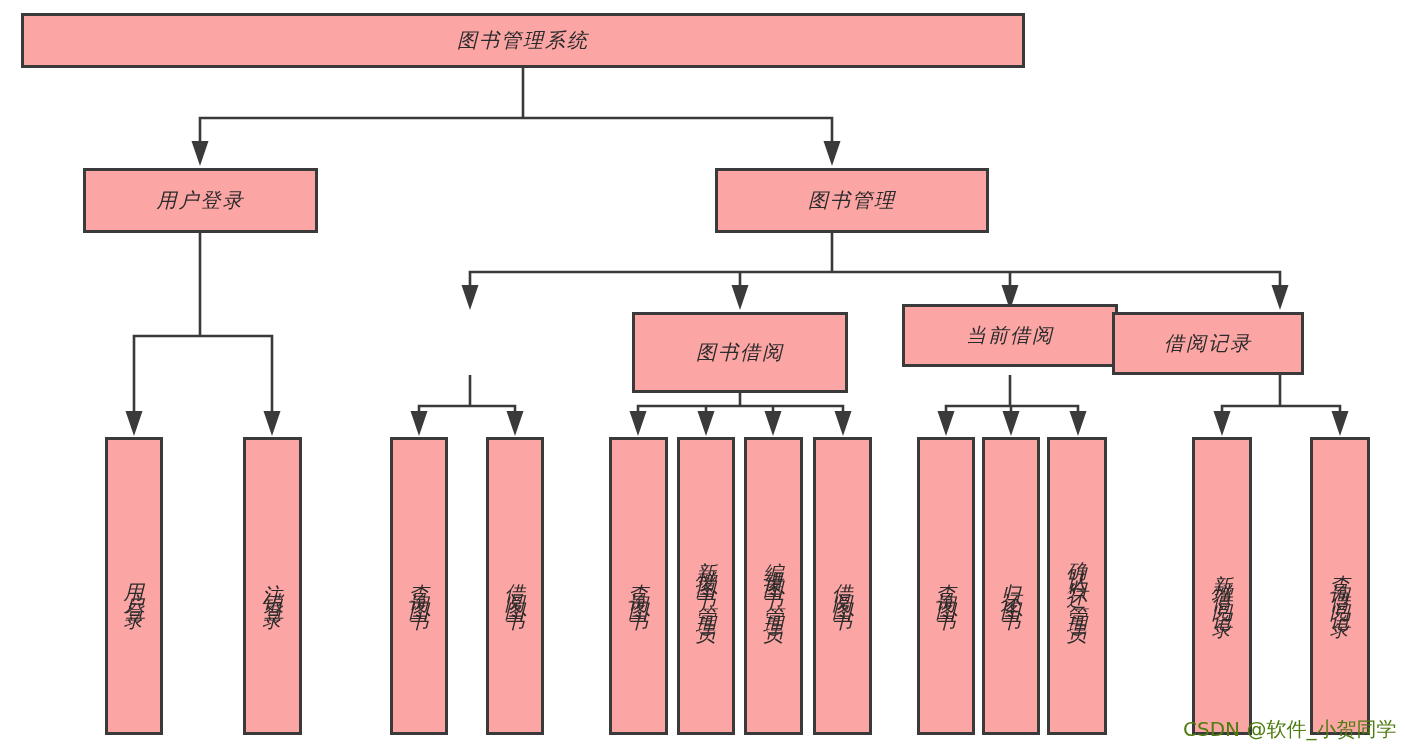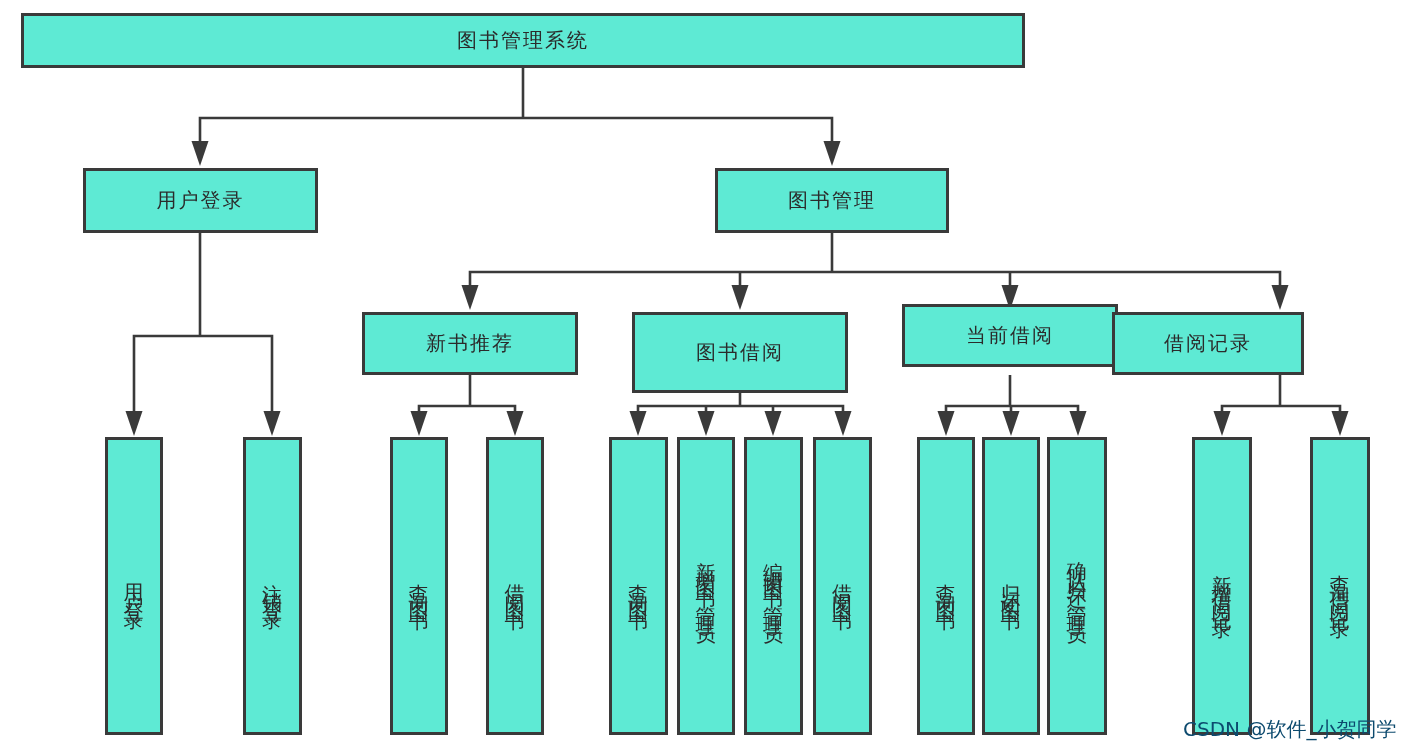--- a/index.html
+++ b/index.html
@@ -9,26 +9,27 @@
     background:#ffffff;
     font-family:"DejaVu Sans","Liberation Sans",sans-serif;
     color:#2b2b2b;
     overflow:hidden;
   }
   svg.wires{position:absolute;left:0;top:0;z-index:1;}
   .node{
     position:absolute;
     box-sizing:border-box;
     border:3px solid #3a3a3a;
-    background:#5eead4;
+    background:#fca5a5;
     display:flex;align-items:center;justify-content:center;
     z-index:2;
     font-size:20px;
     letter-spacing:2px;
     white-space:nowrap;
+    font-style:italic;
   }
   .leaf{
     writing-mode:vertical-rl;
     text-orientation:mixed;
     letter-spacing:9px;
     font-size:20px;
     white-space:normal;
     line-height:1;
   }
   .watermark{
@@ -99,23 +100,22 @@
       <polygon points="1069.5,411 1086.5,411 1078,436"></polygon>
 
       <polygon points="1213.5,411 1230.5,411 1222,436"></polygon>
       <polygon points="1331.5,411 1348.5,411 1340,436"></polygon>
     </g>
   </svg>
 
   <div class="node" style="left:21px;top:13px;width:1004px;height:55px;">图书管理系统</div>
 
   <div class="node" style="left:83px;top:168px;width:235px;height:65px;">用户登录</div>
-  <div class="node" style="left:715px;top:168px;width:234px;height:65px;">图书管理</div>
+  <div class="node" style="left:715px;top:168px;width:274px;height:65px;">图书管理</div>
 
-  <div class="node" style="left:362px;top:312px;width:216px;height:63px;">新书推荐</div>
   <div class="node" style="left:632px;top:312px;width:216px;height:81px;">图书借阅</div>
   <div class="node" style="left:902px;top:304px;width:216px;height:63px;">当前借阅</div>
   <div class="node" style="left:1112px;top:312px;width:192px;height:63px;">借阅记录</div>
 
   <div class="node leaf" style="left:105px;top:437px;width:58px;height:298px;">用户登录</div>
   <div class="node leaf" style="left:243px;top:437px;width:59px;height:298px;">注销登录</div>
 
   <div class="node leaf" style="left:390px;top:437px;width:58px;height:298px;">查询图书</div>
   <div class="node leaf" style="left:486px;top:437px;width:58px;height:298px;">借阅图书</div>
 
@@ -124,15 +124,15 @@
   <div class="node leaf" style="left:744px;top:437px;width:59px;height:298px;">编辑图书（管理员）</div>
   <div class="node leaf" style="left:813px;top:437px;width:59px;height:298px;">借阅图书</div>
 
   <div class="node leaf" style="left:917px;top:437px;width:58px;height:298px;">查询图书</div>
   <div class="node leaf" style="left:982px;top:437px;width:58px;height:298px;">归还图书</div>
   <div class="node leaf" style="left:1047px;top:437px;width:60px;height:298px;">确认归还（管理员）</div>
 
   <div class="node leaf" style="left:1192px;top:437px;width:60px;height:298px;">新增借阅记录</div>
   <div class="node leaf" style="left:1310px;top:437px;width:60px;height:298px;">查询借阅记录</div>
 
-  <div class="watermark" style="left:1183px;top:716px;color:#0c4a6e;">CSDN @软件_小贺同学</div>
+  <div class="watermark" style="left:1183px;top:716px;color:#4d7c0f;">CSDN @软件_小贺同学</div>
 
 </div>
 
 </body></html>

